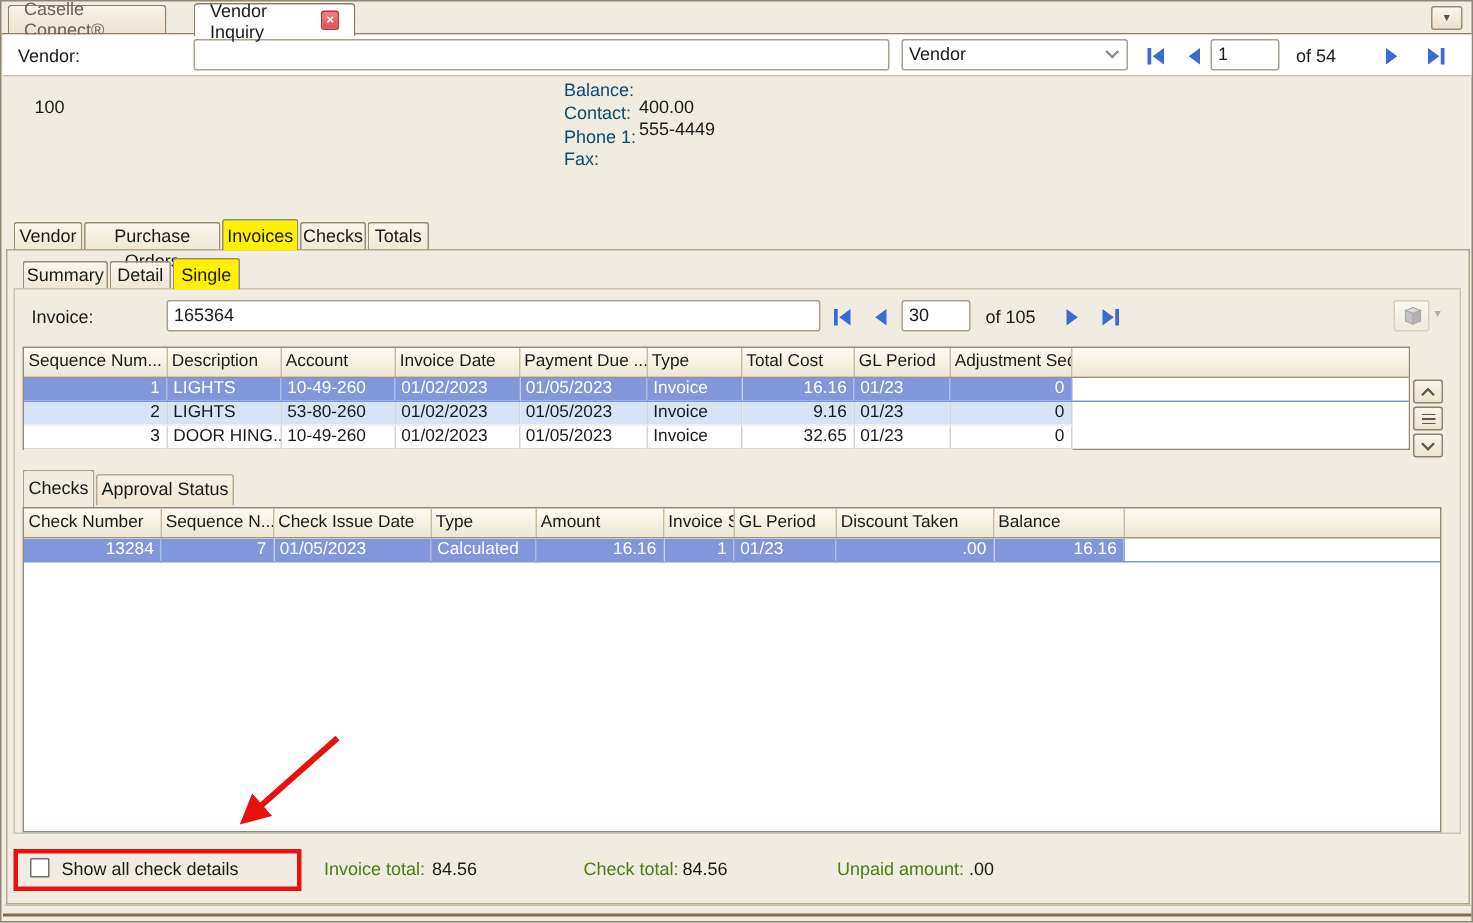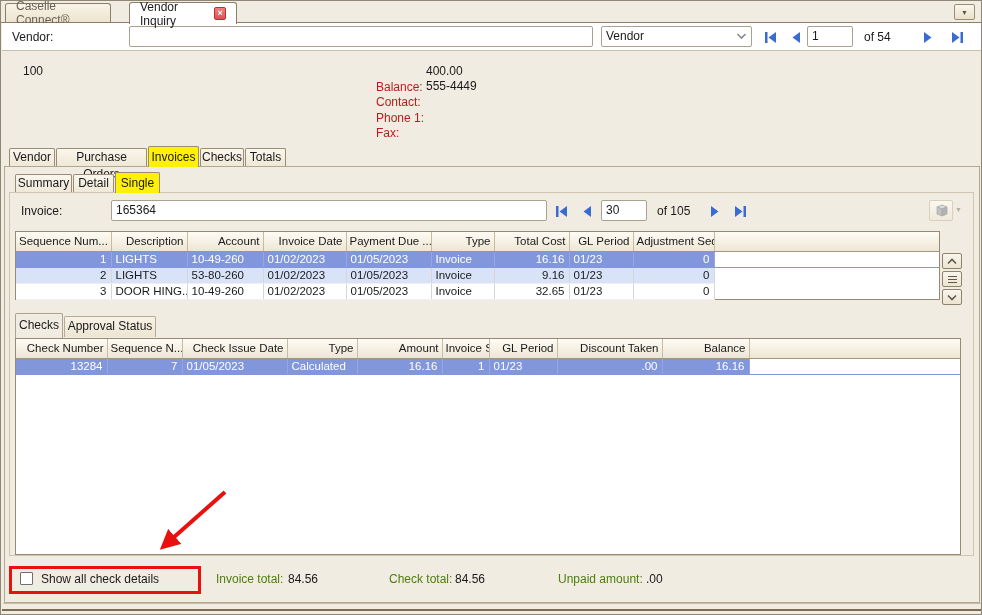--- a/index.html
+++ b/index.html
@@ -34,21 +34,21 @@
   .combo{ position:absolute; left:599px; top:3px; width:151px; display:flex;
     align-items:center; justify-content:space-between;}
   .navbtn{ position:absolute; display:flex; align-items:center; justify-content:center;
     width:22px; height:20px; }
   .pg-input{ position:absolute; width:46px; }
   .of-lbl{ position:absolute; color:#1a1a1a; }
   
   .vinfo{ position:absolute; left:0; top:52px; width:982px; height:92px; }
   .vnum{ position:absolute; left:22px; top:11px; }
   .vaddr{ position:absolute; left:85px; top:11px; line-height:15.4px; }
-  .vflabel{ position:absolute; left:375px; top:27px; line-height:15.4px; color:#b91c1c;}
+  .vflabel{ position:absolute; left:375px; top:0; line-height:15.4px; color:#0c4a6e;}
   .vfval{ position:absolute; left:425px; top:11px; line-height:15.4px; }
   
   .wtab{ position:absolute; border:1px solid #9A8D76; border-bottom:none;
     border-radius:2px 2px 0 0; text-align:center; z-index:2;
     background:linear-gradient(#FAF6EC,#EFE8D6); }
   .wtab.active-y{ background:#FFF100; z-index:3; }
   .main-tab{ top:147px; height:18px; line-height:17px;}
   .main-tab.active-y{ top:145px; height:21px; line-height:20px;}
   .sub-tab{ top:173px; height:18px; line-height:17px;}
   .sub-tab.active-y{ top:171px; height:21px; line-height:20px;}
@@ -63,21 +63,21 @@
   .nav2{ top:200px; z-index:2;}
   .att-btn{ position:absolute; left:928px; top:199px; width:24px; height:21px;
     display:flex; align-items:center; justify-content:center; z-index:2;
     background:linear-gradient(#FBF8F0,#EFE9DA); border:1px solid #D8D0BF; border-radius:2px;}
   .att-dd{ position:absolute; left:954px; top:205px; font-size:7px; color:#B5AFA3; z-index:2;}
   
   .gridwrap{ position:absolute; background:#fff; border:1px solid #978A74; z-index:2;}
   #invoice-grid{ left:14px; top:230px; width:925px; height:69px;}
   #check-grid{ left:14px; top:337px; width:946px; height:217px;}
   table{ border-collapse:collapse; table-layout:fixed; width:100%; font-size:11.5px;}
-  th{ height:19px; font-weight:normal; text-align:right; white-space:nowrap; overflow:hidden;
+  th{ height:19px; font-weight:normal; text-align:left; white-space:nowrap; overflow:hidden;
     background:linear-gradient(#FDFBF4,#EEE6D4); border-right:1px solid #C7BBA2;
     border-bottom:1px solid #A3967F; padding:0 3px;}
   th.fill{ border-right:none;}
   td{ height:16px; padding:0 4px; white-space:nowrap; overflow:hidden;
     border-right:1px solid #D6D6D6; border-bottom:1px solid #EFEFEF;}
   td.fill{ background:#fff; border-right:none; border-bottom:none;}
   tr.row-sel td{ background:#8296DB; color:#fff; border-right:1px solid #96A6E4; border-bottom:1px solid #8296DB;}
   tr.row-sel td.fill{ background:#fff; border-right:none;}
   tr.row-alt td{ background:#D9E3F8;}
   tr.row-alt td.fill{ background:#fff;}

